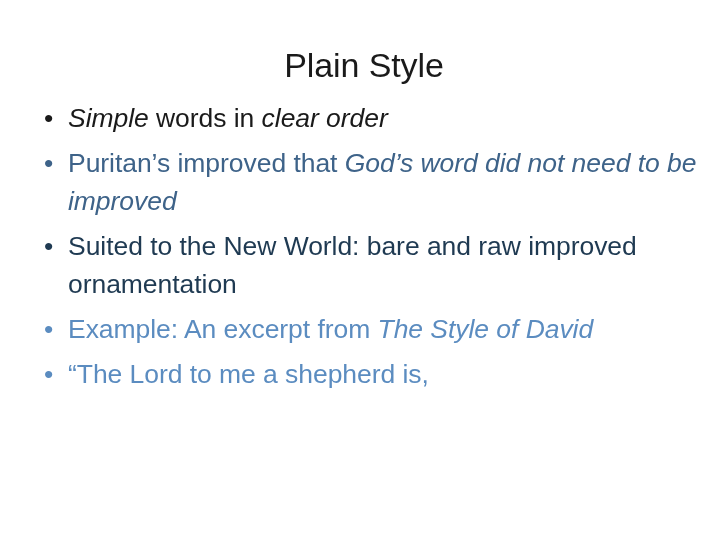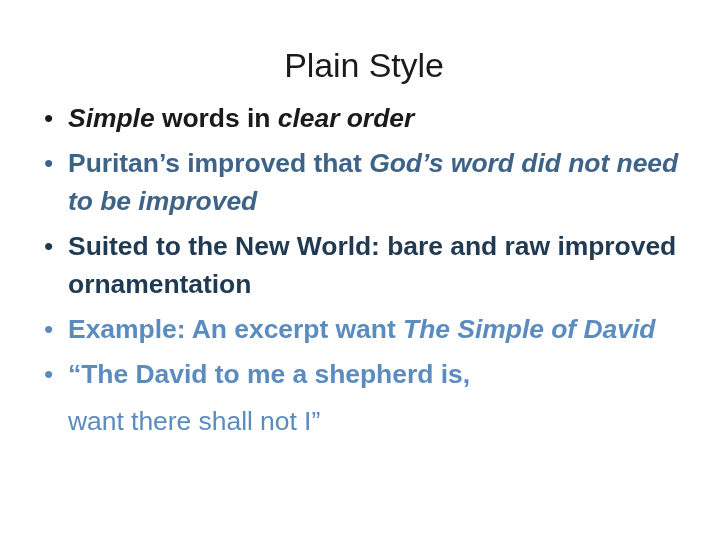--- a/index.html
+++ b/index.html
@@ -61,21 +61,20 @@
   .bullet-marker {
     position: absolute;
     left: 16px;
     top: 0;
     font-size: 26.5px;
     line-height: 38px;
   }
 
   .bullet-text {
     display: block;
-    font-weight: bold;
   }
 
   
   .cont-line {
     position: relative;
     padding-left: 40px;
     font-size: 26.5px;
     line-height: 38px;
     margin-top: 9px;
     letter-spacing: -0.05px;
@@ -115,27 +114,26 @@
     <div class="bullet-item" id="b2" style="color: rgb(31, 58, 82);">
       <span class="bullet-marker">•</span>
       <span class="bullet-text">
         <span class="reg">Suited to the New World: bare and raw improved ornamentation</span>
       </span>
     </div>
 
     <div class="bullet-item" id="b3" style="color: rgb(91, 140, 192);">
       <span class="bullet-marker">•</span>
       <span class="bullet-text">
-        <span class="reg">Example: An excerpt want </span><span class="ital">The Simple of David</span>
+        <span class="reg">Example: An excerpt from </span><span class="ital">The Style of David</span>
       </span>
     </div>
 
     <div class="bullet-item" id="b4" style="color: rgb(91, 140, 192);">
       <span class="bullet-marker">•</span>
       <span class="bullet-text">
-        <span class="reg">“The David to me a shepherd is,</span>
+        <span class="reg">“The Lord to me a shepherd is,</span>
       </span>
     </div>
 
-    <div class="cont-line" id="cont" style="color: rgb(91, 140, 192);">want there shall not I”</div>
 
   </div>
 </div>
 
 </body></html>

